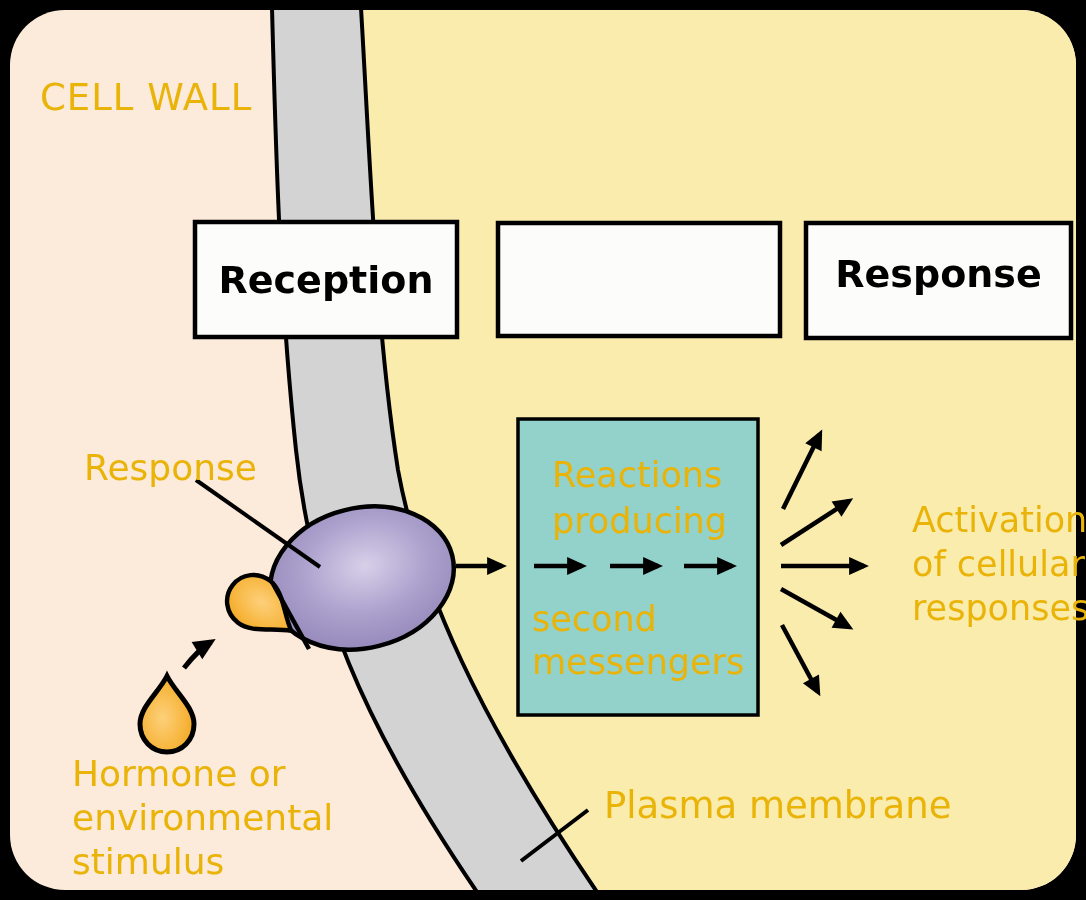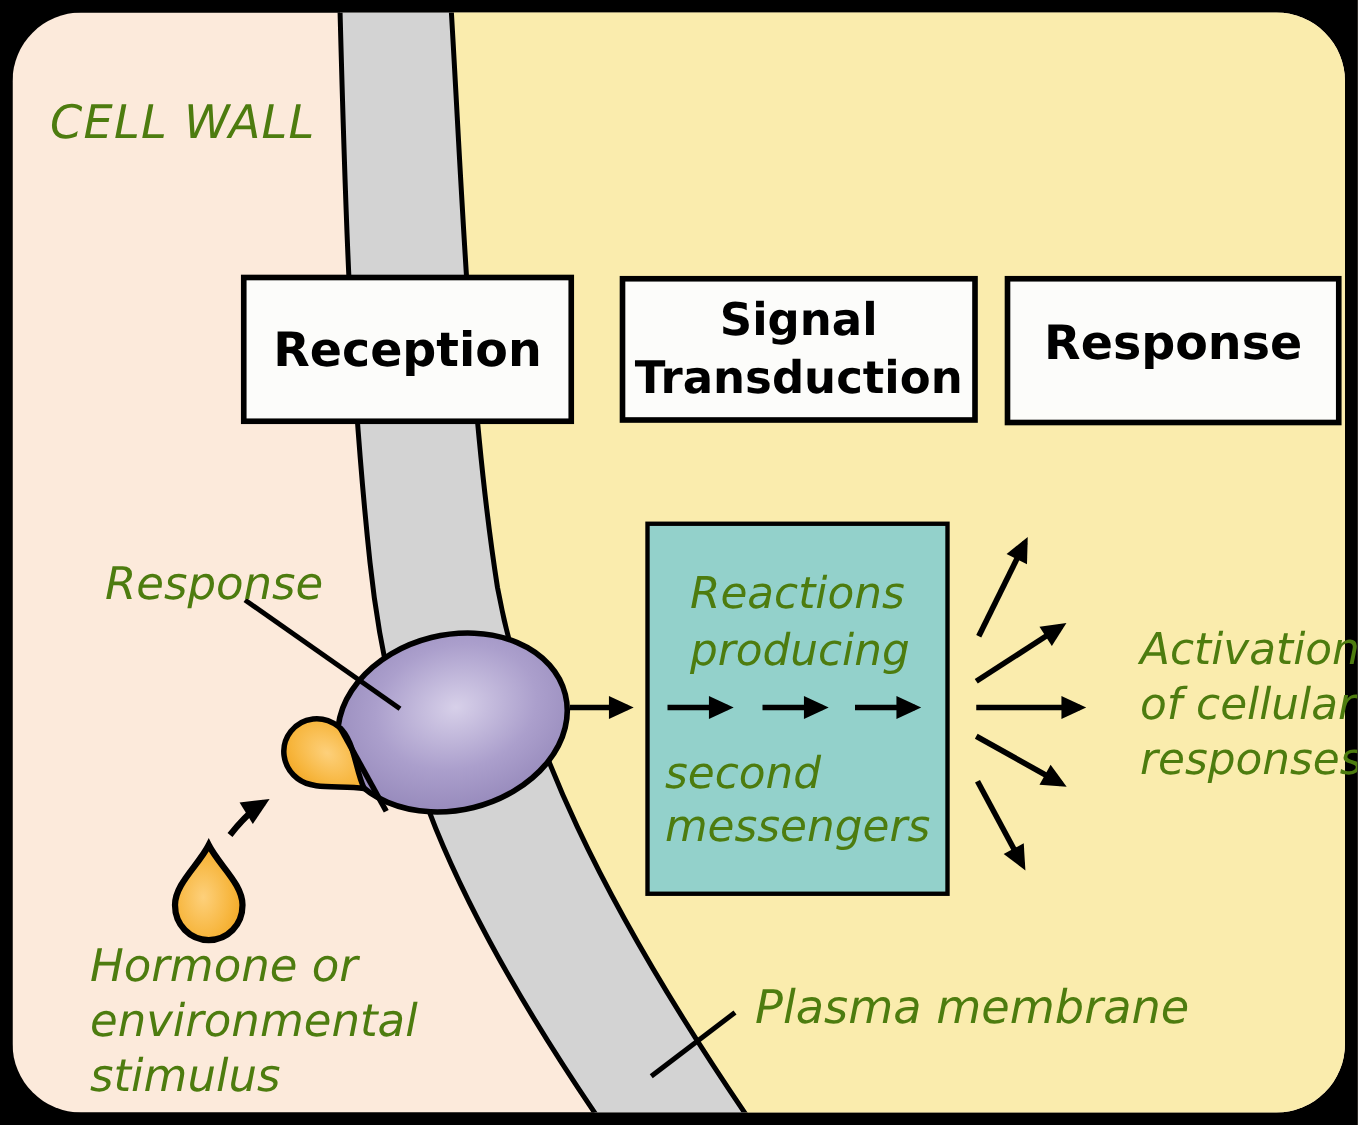--- a/index.html
+++ b/index.html
@@ -1,21 +1,21 @@
 <!DOCTYPE html>
 <html><head>
 <meta charset="utf-8">
 <style>
   html,body{margin:0;padding:0;background:#000;}
   .stage{
     position:relative;width:1086px;height:900px;background:#000;overflow:hidden;
     font-family:"DejaVu Sans","Liberation Sans",sans-serif;color:#000;
   }
   .scene{position:absolute;left:0;top:0;}
-  .txt{position:absolute;white-space:pre-line;line-height:44px;font-size:36px;color:#4d7c0f;font-style:italic;}
+  .txt{position:absolute;white-space:pre-line;line-height:44px;font-size:36px;color:#eab308;}
   .region-label{font-size:37px;letter-spacing:1px;}
   .stage-box-label{
     position:absolute;display:flex;align-items:center;justify-content:center;
     text-align:center;font-weight:bold;white-space:pre-line;
   }
 </style>
 </head>
 <body>
 
 <div class="stage">
@@ -87,22 +87,20 @@
       <path d="M 781,589 L 849,627" stroke="#000" stroke-width="4.5" fill="none" marker-end="url(#ah)"></path>
       <path d="M 782,625 L 818,692" stroke="#000" stroke-width="4.5" fill="none" marker-end="url(#ah)"></path>
     </g>
   </svg>
 
   <div class="txt region-label" style="left:40px;top:76px;">CELL WALL</div>
 
 
   <div class="stage-box-label" style="left:195px;top:222px;width:262px;height:115px;font-size:38px;">Reception</div>
 
-  <div class="stage-box-label" style="left:498px;top:223px;width:282px;height:113px;font-size:36px;line-height:46px;">Signal
-Transduction</div>
 
   <div class="stage-box-label" style="left:806px;top:216px;width:265px;height:115px;font-size:38px;">Response</div>
 
   <div class="txt" style="left:84px;top:446px;">Response</div>
 
   <div class="txt" style="left:532px;top:452px;font-size:35px;line-height:46px;margin-left:20px;">Reactions
 producing</div>
 
   <div class="txt" style="left:532px;top:598px;font-size:35px;line-height:43px;">second
 messengers</div>

